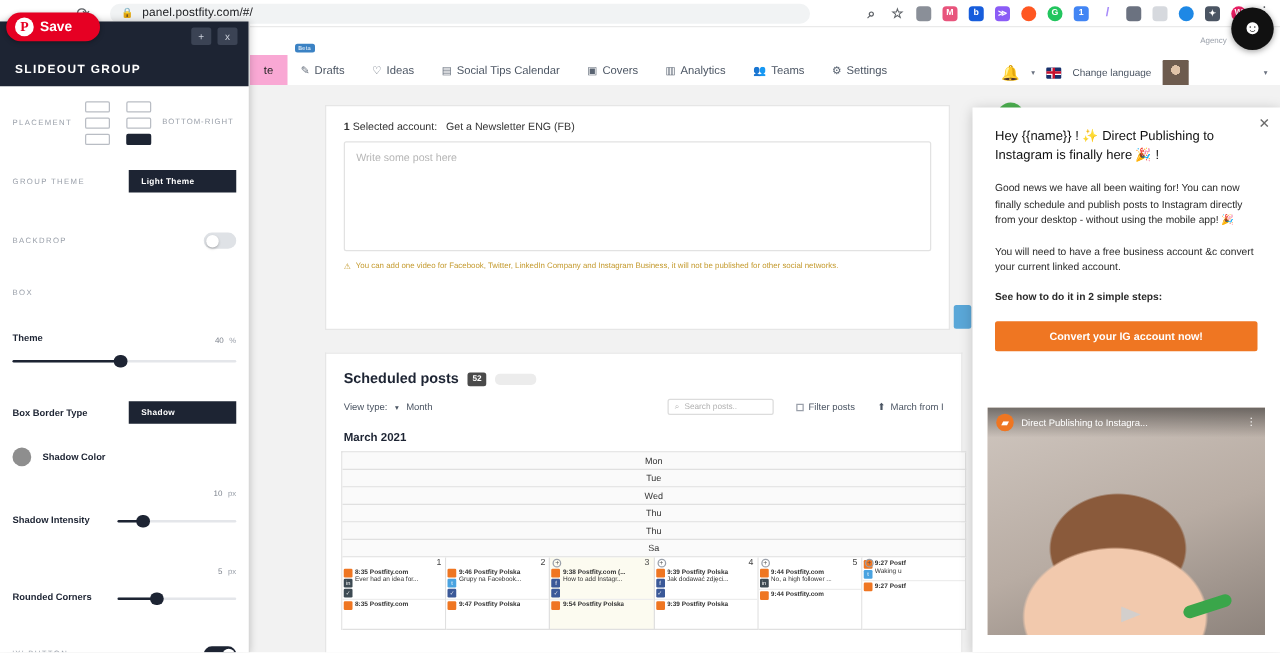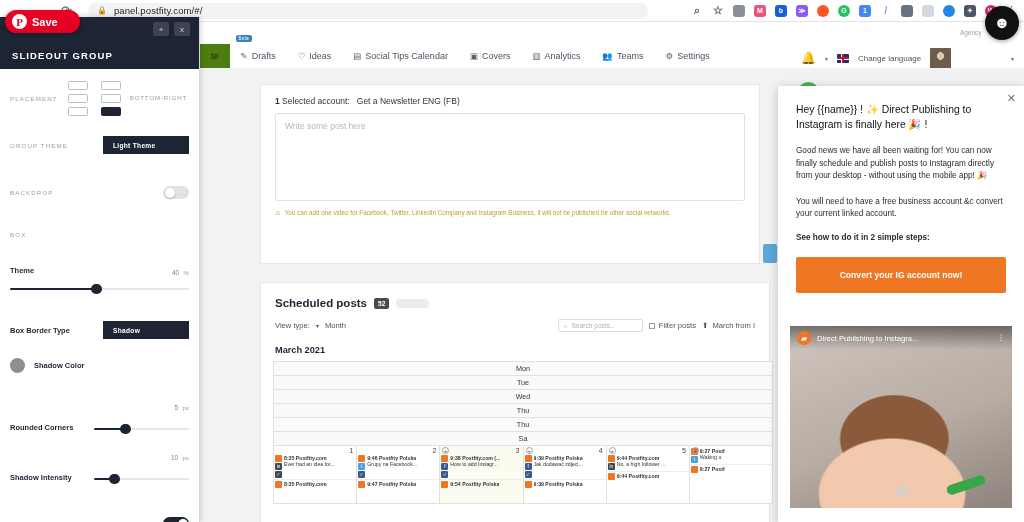--- a/index.html
+++ b/index.html
@@ -108,21 +108,21 @@
   .avatar { width:21px; height:21px; background:#6d5b4e; border-radius:1px;
             background-image:radial-gradient(circle at 50% 38%, #e0c3a8 22%, #6d5b4e 23%); }
   .acct { line-height:1.05; }
   .acct .a1 { font-size:6.4px; color:#9aa0aa; }
   .acct .a2 { font-size:8.2px; color:#374151;margin-top:41px; }
 
   .tabs { position:absolute; left:0; bottom:0; display:flex; align-items:flex-end;
           height:26px; padding-left:0px; }
   .tab { display:flex; align-items:center; gap:4px; padding:0 11px; height:24px;
          font-size:9px; color:#4b5563; position:relative; }
-  .tab.active { background:#4d7c0f; color:#222; }
+  .tab.active { background:#f9a8d4; color:#222; }
   .tab .ic { font-size:8.5px; color:#5a6472; }
   .beta { position:absolute; top:-9px; left:6px; background:#3b82c4; color:#fff;
           font-size:4.6px; padding:1px 3px; border-radius:2px; letter-spacing:.2px; }
   .app-body { position:relative; height:454px; background:#f2f2f2; }
 
   
   .card { position:absolute; background:#fff; border:1px solid #e6e6e6; }
   .composer { left:60px; top:16px; width:500px; height:180px; }
   .comp-head { font-size:8.5px; color:#333; padding:11px 14px 7px 14px; }
   .comp-head b { font-weight:bold; }
@@ -146,21 +146,21 @@
   .sched { position:absolute; left:60px; top:214px; width:510px; height:240px; background:#fff;
            border:1px solid #e6e6e6; border-bottom:none; }
   .sched-title { font-size:11.5px; font-weight:bold; color:#1d2433; padding:14px 14px 0 14px;
                  display:flex; align-items:center; gap:7px; }
   .count-badge { background:#4a4a4a; color:#fff; font-size:6.6px; padding:2px 4px; border-radius:2px; }
   .pill { width:33px; height:9px; background:#ececec; border-radius:4px; }
   .sched-ctl { display:flex; align-items:center; padding:10px 14px 0 14px; font-size:7.6px; color:#4b5563; gap:6px; }
   .search-box { margin-left:auto; width:85px; height:13px; border:1px solid #dcdcdc; border-radius:2px;
                 display:flex; align-items:center; gap:4px; padding-left:5px; font-size:6.6px; color:#b0b0b0; }
   .chk { width:6px; height:6px; border:1px solid #9aa0aa; display:inline-block; }
-  .ctlgrp { display:flex; align-items:center; gap:4px; font-size:7.6px; color:#4b5563; }
+  .ctlgrp { display:flex; align-items:center; gap:4px; margin-left:12px; font-size:7.6px; color:#4b5563; }
 
   .month { font-size:9.2px; font-weight:bold; color:#1d2433; padding:13px 14px 6px 14px; }
   .cal { margin:0 0 0 12px; width:500px; border-top:1px solid #e0e0e0; border-left:1px solid #e0e0e0; }
   .cal-head { display:flex;flex-direction:column; }
   .cal-head div { flex:1; text-align:center; font-size:7.2px; color:#333; padding:2px 0;
                   border-right:1px solid #e0e0e0; border-bottom:1px solid #e0e0e0; background:#fafafa; }
   .cal-row { display:flex; }
   .cal-cell { flex:1; border-right:1px solid #e0e0e0; border-bottom:1px solid #e0e0e0;
               min-height:58px; position:relative; background:#fff; }
   .cal-cell.today { background:#fcfbf0; }
@@ -176,21 +176,21 @@
   .ev-sep { border-top:1px solid #ededed; margin-top:1px; }
 
   
   .promo { position:absolute; left:778px; top:86px; width:246px; height:436px;
            background:#fff; box-shadow:0 2px 10px rgba(0,0,0,.22); z-index:30; }
   .promo-x { position:absolute; right:8px; top:6px; font-size:11px; color:#6b6b6b; }
   .promo-pad { padding:17px 18px 0 18px; }
   .promo-h { font-size:10.4px; font-weight:normal; color:#111; line-height:14.5px; }
   .promo-p { font-size:8.2px; color:#2b2b2b; line-height:12.6px; margin-top:13px; }
   .promo-p.b { font-weight:bold; margin-top:11px; }
-  .cta { margin:12px 18px 0 18px; height:36px; background:#ef7622; color:#fff;
+  .cta { margin:12px 18px 0 18px; height:24px; background:#ef7622; color:#fff;
          font-size:8.6px; font-weight:bold; display:flex; align-items:center;
          justify-content:center; border-radius:2px; }
   .vid { position:absolute; left:12px; top:240px; width:222px; height:182px;
          background:#d9cfc8; overflow:hidden; }
   .vid-top { position:absolute; left:0; top:0; right:0; height:24px;
              background:linear-gradient(180deg, rgba(0,0,0,.45), rgba(0,0,0,0));
              display:flex; align-items:center; gap:6px; padding:0 7px; }
   .vid-av { width:14px; height:14px; border-radius:50%; background:#ef7622; color:#fff;
             font-size:8px; display:flex; align-items:center; justify-content:center; }
   .vid-t { font-size:7.6px; color:#fff; white-space:nowrap; }
@@ -605,46 +605,46 @@
       <div class="sect" style="margin-top:26px">
         <span class="lbl-b">Box Border Type</span>
         <span class="dark-select">Shadow</span>
       </div>
 
       <div class="row" style="margin-top:16px;gap:9px">
         <span class="swatch"></span>
         <span class="lbl-b">Shadow Color</span>
       </div>
 
+      <div style="margin-top:10px">
+        <div class="row" style="justify-content:flex-end">
+          <span class="val-n">10</span>
+          &nbsp;<span class="val">px</span>
+        </div>
+        <div class="row" style="gap:6px">
+          <span class="lbl-b" style="flex:0 0 78px">Shadow Intensity</span>
+          <span class="slider-wrap" style="flex:1;position:relative">
+            <span class="track"></span>
+            <span class="fill" style="width:20%"></span>
+            <span class="thumb" style="left:16%"></span>
+          </span>
+        </div>
+      </div>
+
       <div style="margin-top:22px">
         <div class="row" style="justify-content:flex-end">
           <span class="val-n">5</span>
           &nbsp;<span class="val">px</span>
         </div>
         <div class="row" style="gap:6px">
           <span class="lbl-b" style="flex:0 0 78px">Rounded Corners</span>
           <span class="slider-wrap" style="flex:1;position:relative">
             <span class="track"></span>
             <span class="fill" style="width:31%"></span>
             <span class="thumb" style="left:27%"></span>
-          </span>
-        </div>
-      </div>
-
-      <div style="margin-top:10px">
-        <div class="row" style="justify-content:flex-end">
-          <span class="val-n">10</span>
-          &nbsp;<span class="val">px</span>
-        </div>
-        <div class="row" style="gap:6px">
-          <span class="lbl-b" style="flex:0 0 78px">Shadow Intensity</span>
-          <span class="slider-wrap" style="flex:1;position:relative">
-            <span class="track"></span>
-            <span class="fill" style="width:20%"></span>
-            <span class="thumb" style="left:16%"></span>
           </span>
         </div>
       </div>
 
       <div class="sect" style="margin-top:30px">
         <span class="lbl">'X' BUTTON</span>
         <span class="toggle on">
             <span class="knob"></span>
           </span>
       </div>

